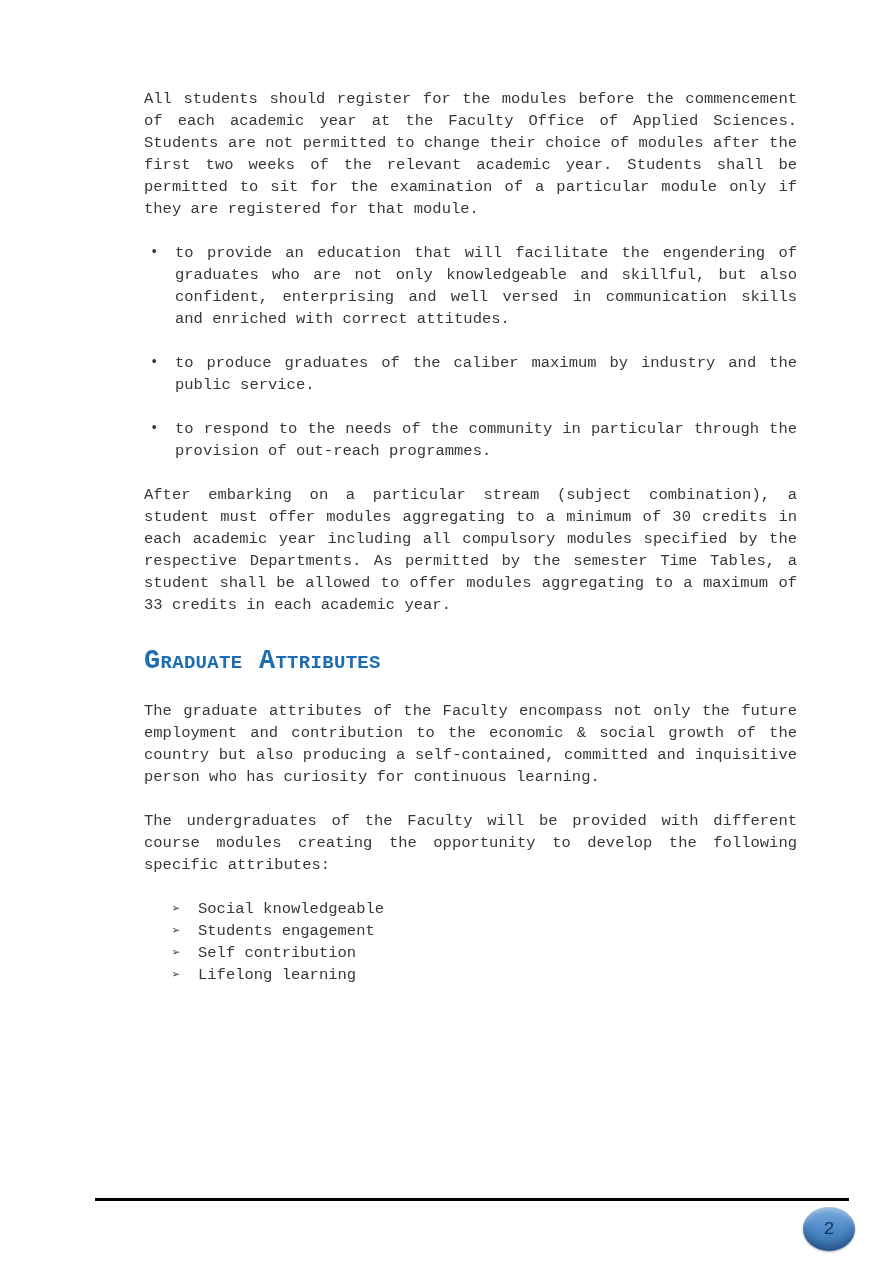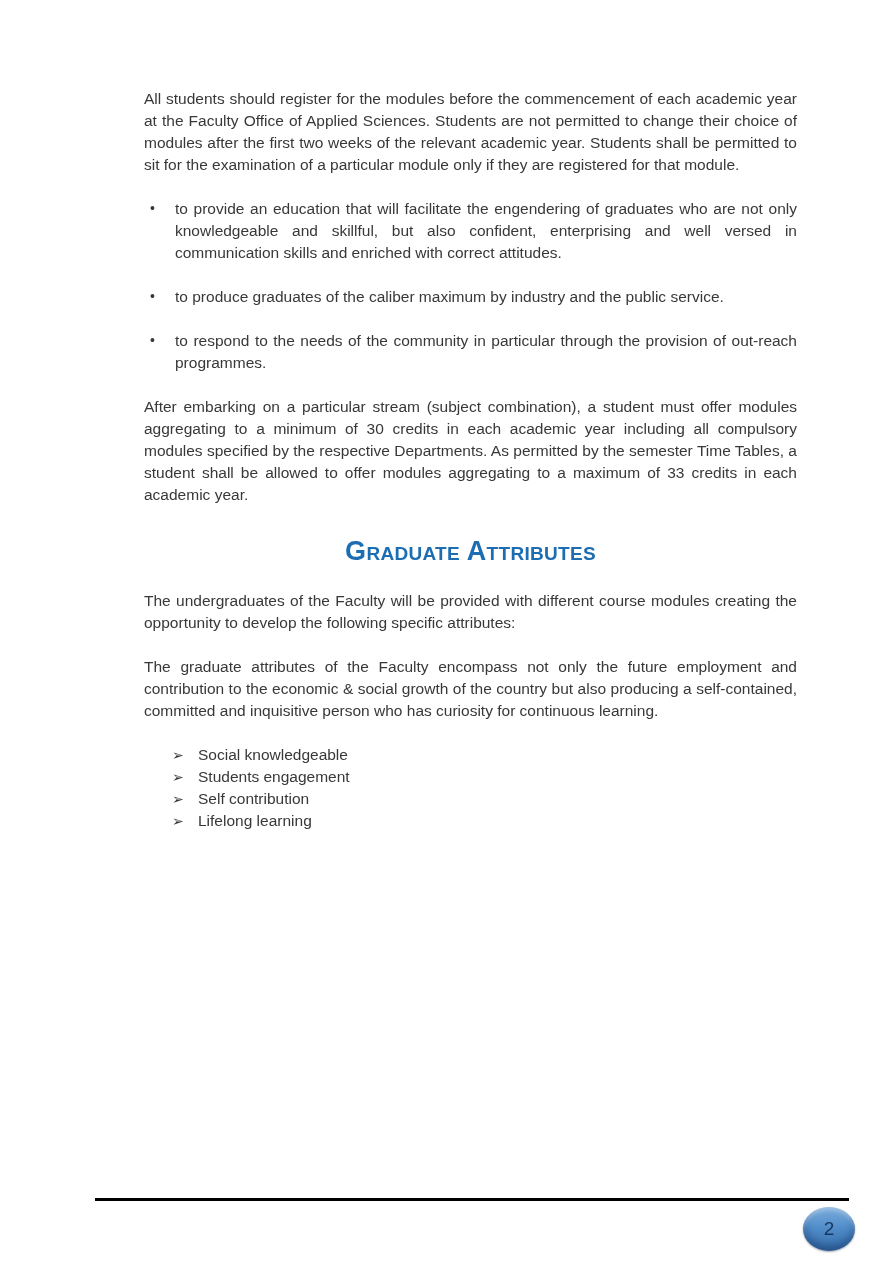--- a/index.html
+++ b/index.html
@@ -5,21 +5,21 @@
   html, body {
     margin: 0;
     padding: 0;
     background: #ffffff;
   }
   .page {
     position: relative;
     width: 893px;
     height: 1262px;
     background: #ffffff;
-    font-family: Liberation Sans, sans-serif;
+    font-family: Liberation Mono, monospace;
     color: var(--body-text, #383838);
     overflow: hidden;
   }
   .content {
     position: absolute;
     left: 144px;
     top: 88px;
     width: 653px;
     font-size: 15.5px;
     line-height: 22px;
@@ -68,21 +68,21 @@
     color: var(--body-text, #383838);
   }
   h1.section-heading {
     margin: 30px 0 24px 0;
     font-size: 27px;
     line-height: 30px;
     font-weight: bold;
     font-variant: small-caps;
     letter-spacing: 0.3px;
     color: var(--heading-blue, #1C6DB2);
-    text-align: center;
+    text-align: left;
   }
   
   .footer-rule {
     position: absolute;
     left: 95px;
     top: 1198px;
     width: 754px;
     height: 3px;
     background: #000000;
   }
@@ -137,23 +137,23 @@
       <li>
         <span class="marker">•</span>
         <span class="li-text">to respond to the needs of the community in particular through the provision of out-reach programmes.</span>
       </li>
     </ul>
 
     <p>After embarking on a particular stream (subject combination), a student must offer modules aggregating to a minimum of 30 credits in each academic year including all compulsory modules specified by the respective Departments. As permitted by the semester Time Tables, a student shall be allowed to offer modules aggregating to a maximum of 33 credits in each academic year.</p>
 
     <h1 class="section-heading">Graduate Attributes</h1>
 
+    <p>The graduate attributes of the Faculty encompass not only the future employment and contribution to the economic &amp; social growth of the country but also producing a self-contained, committed and inquisitive person who has curiosity for continuous learning.</p>
+
     <p>The undergraduates of the Faculty will be provided with different course modules creating the opportunity to develop the following specific attributes:</p>
-
-    <p>The graduate attributes of the Faculty encompass not only the future employment and contribution to the economic &amp; social growth of the country but also producing a self-contained, committed and inquisitive person who has curiosity for continuous learning.</p>
 
     <ul class="arrow-list">
       <li>
         <span class="marker">➢</span>
         <span class="li-text">Social knowledgeable</span>
       </li>
       <li>
         <span class="marker">➢</span>
         <span class="li-text">Students engagement</span>
       </li>

